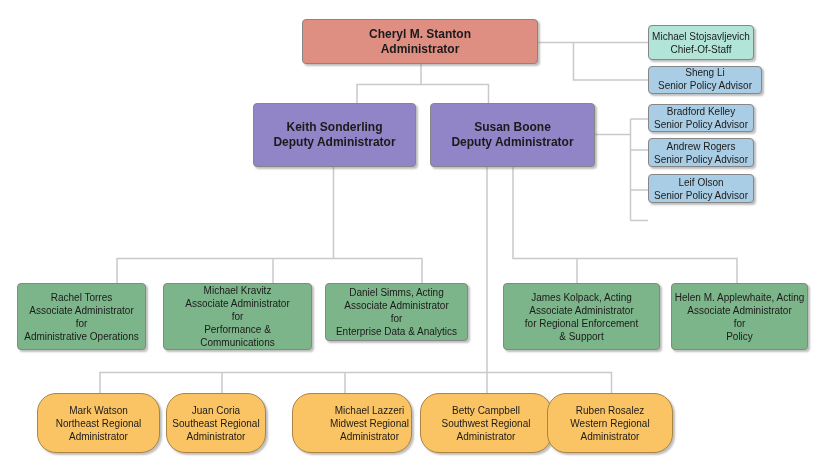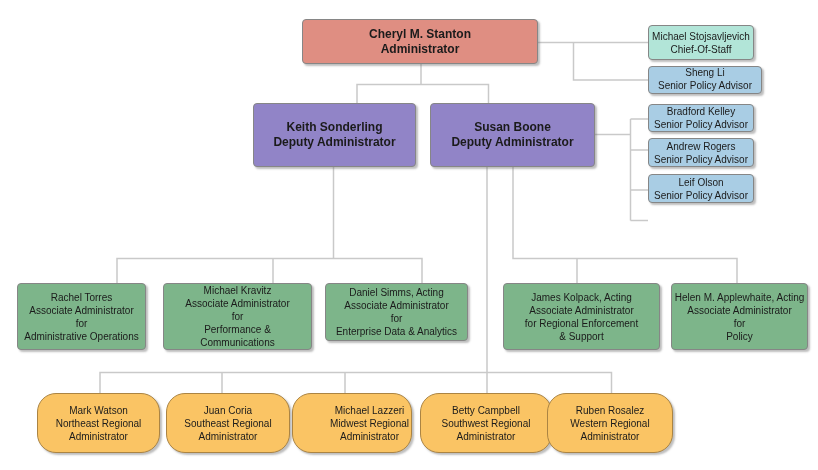--- a/index.html
+++ b/index.html
@@ -134,21 +134,21 @@
 for
 Policy</span>
   </div>
 
   <div class="node regional" style="left:37px; top:393px; width:123px; height:60px;">
     <span>Mark Watson
 Northeast Regional
 Administrator</span>
   </div>
 
-  <div class="node regional" style="left:166px; top:393px; width:124px; height:60px;">
+  <div class="node regional" style="left:166px; top:393px; width:100px; height:60px;">
     <span>Juan Coria
 Southeast Regional
 Administrator</span>
   </div>
 
   <div class="node regional" style="left:292px; top:393px; width:120px; height:60px;justify-content:flex-end;">
     <span>Michael Lazzeri
 Midwest Regional
 Administrator</span>
   </div>

